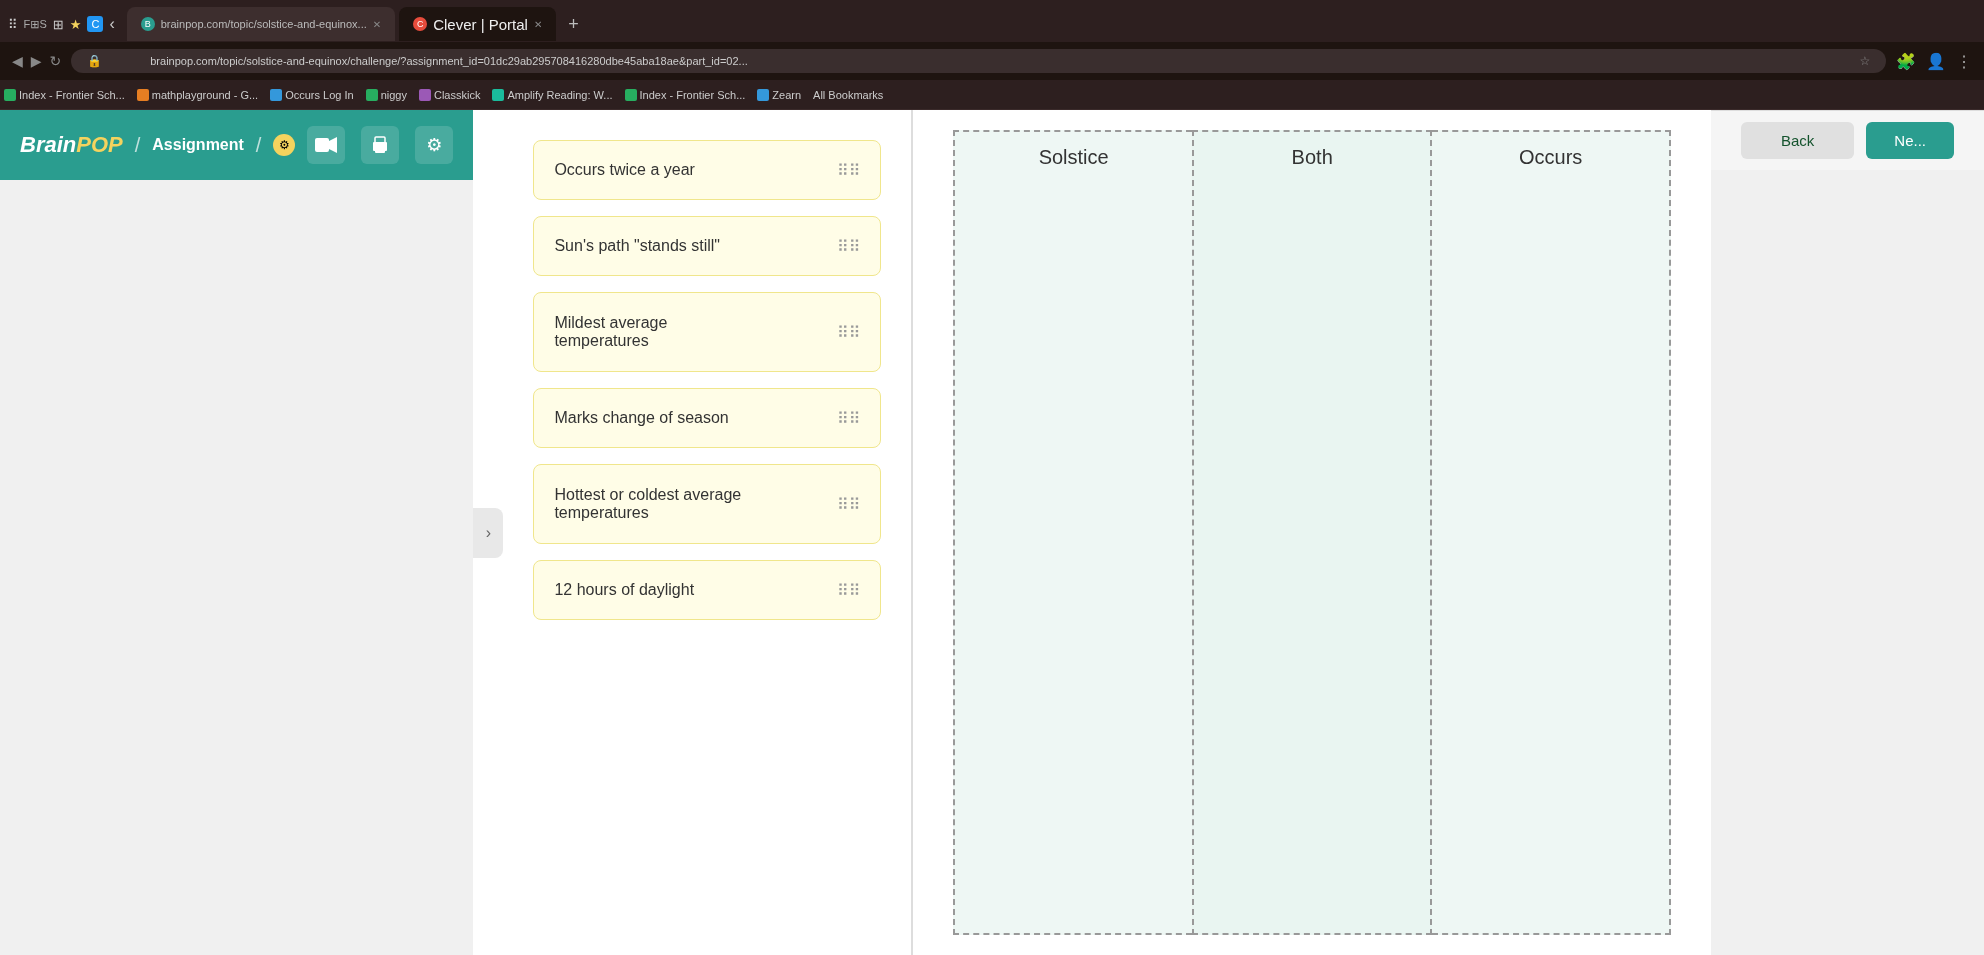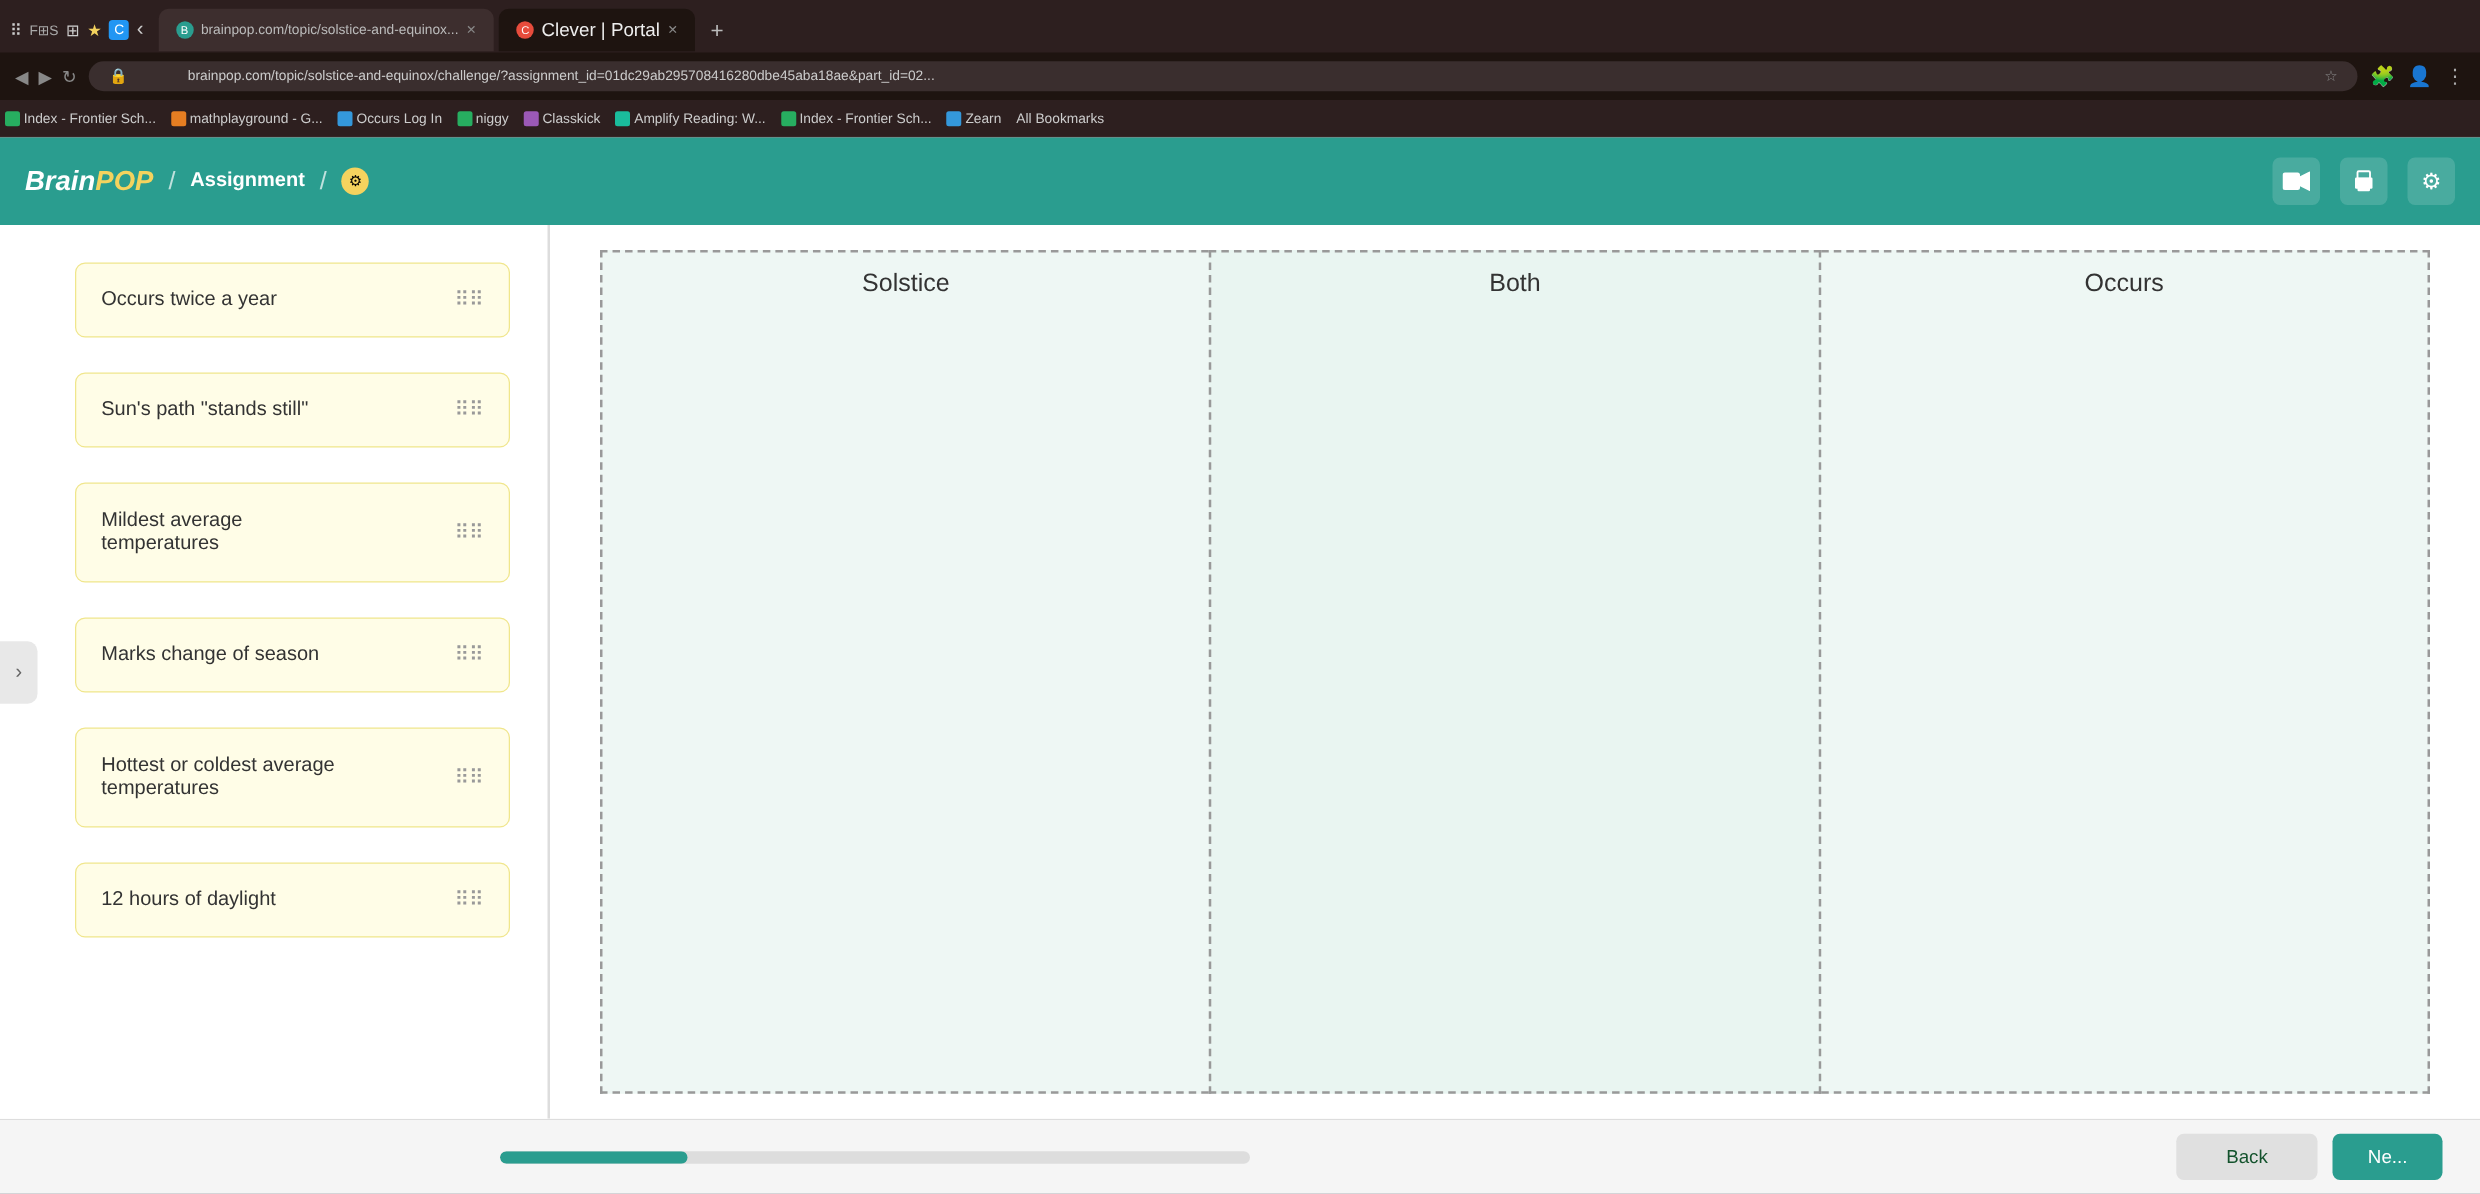--- a/index.html
+++ b/index.html
@@ -125,21 +125,20 @@
       align-items: center;
       gap: 3px;
       white-space: nowrap;
     }
 
     
     .app-container {
       width: 100%;
       height: calc(955px - 110px);
       display: flex;
-      flex-direction: column;
       background: #f0f0f0;
     }
 
     
     .brainpop-header {
       background: #2a9d8f;
       height: 70px;
       display: flex;
       align-items: center;
       padding: 0 20px;
@@ -235,21 +234,21 @@
       color: #666;
       z-index: 10;
     }
 
     
     .left-panel {
       width: 440px;
       padding: 30px 30px 30px 60px;
       display: flex;
       flex-direction: column;
-      gap: 28px;
+      gap: 16px;
       background: white;
       border-right: 2px solid #ddd;
     }
 
     .drag-item {
       background: #fffde7;
       border: 1px solid #f0e68c;
       border-radius: 8px;
       padding: 16px 20px;
       font-size: 16px;

